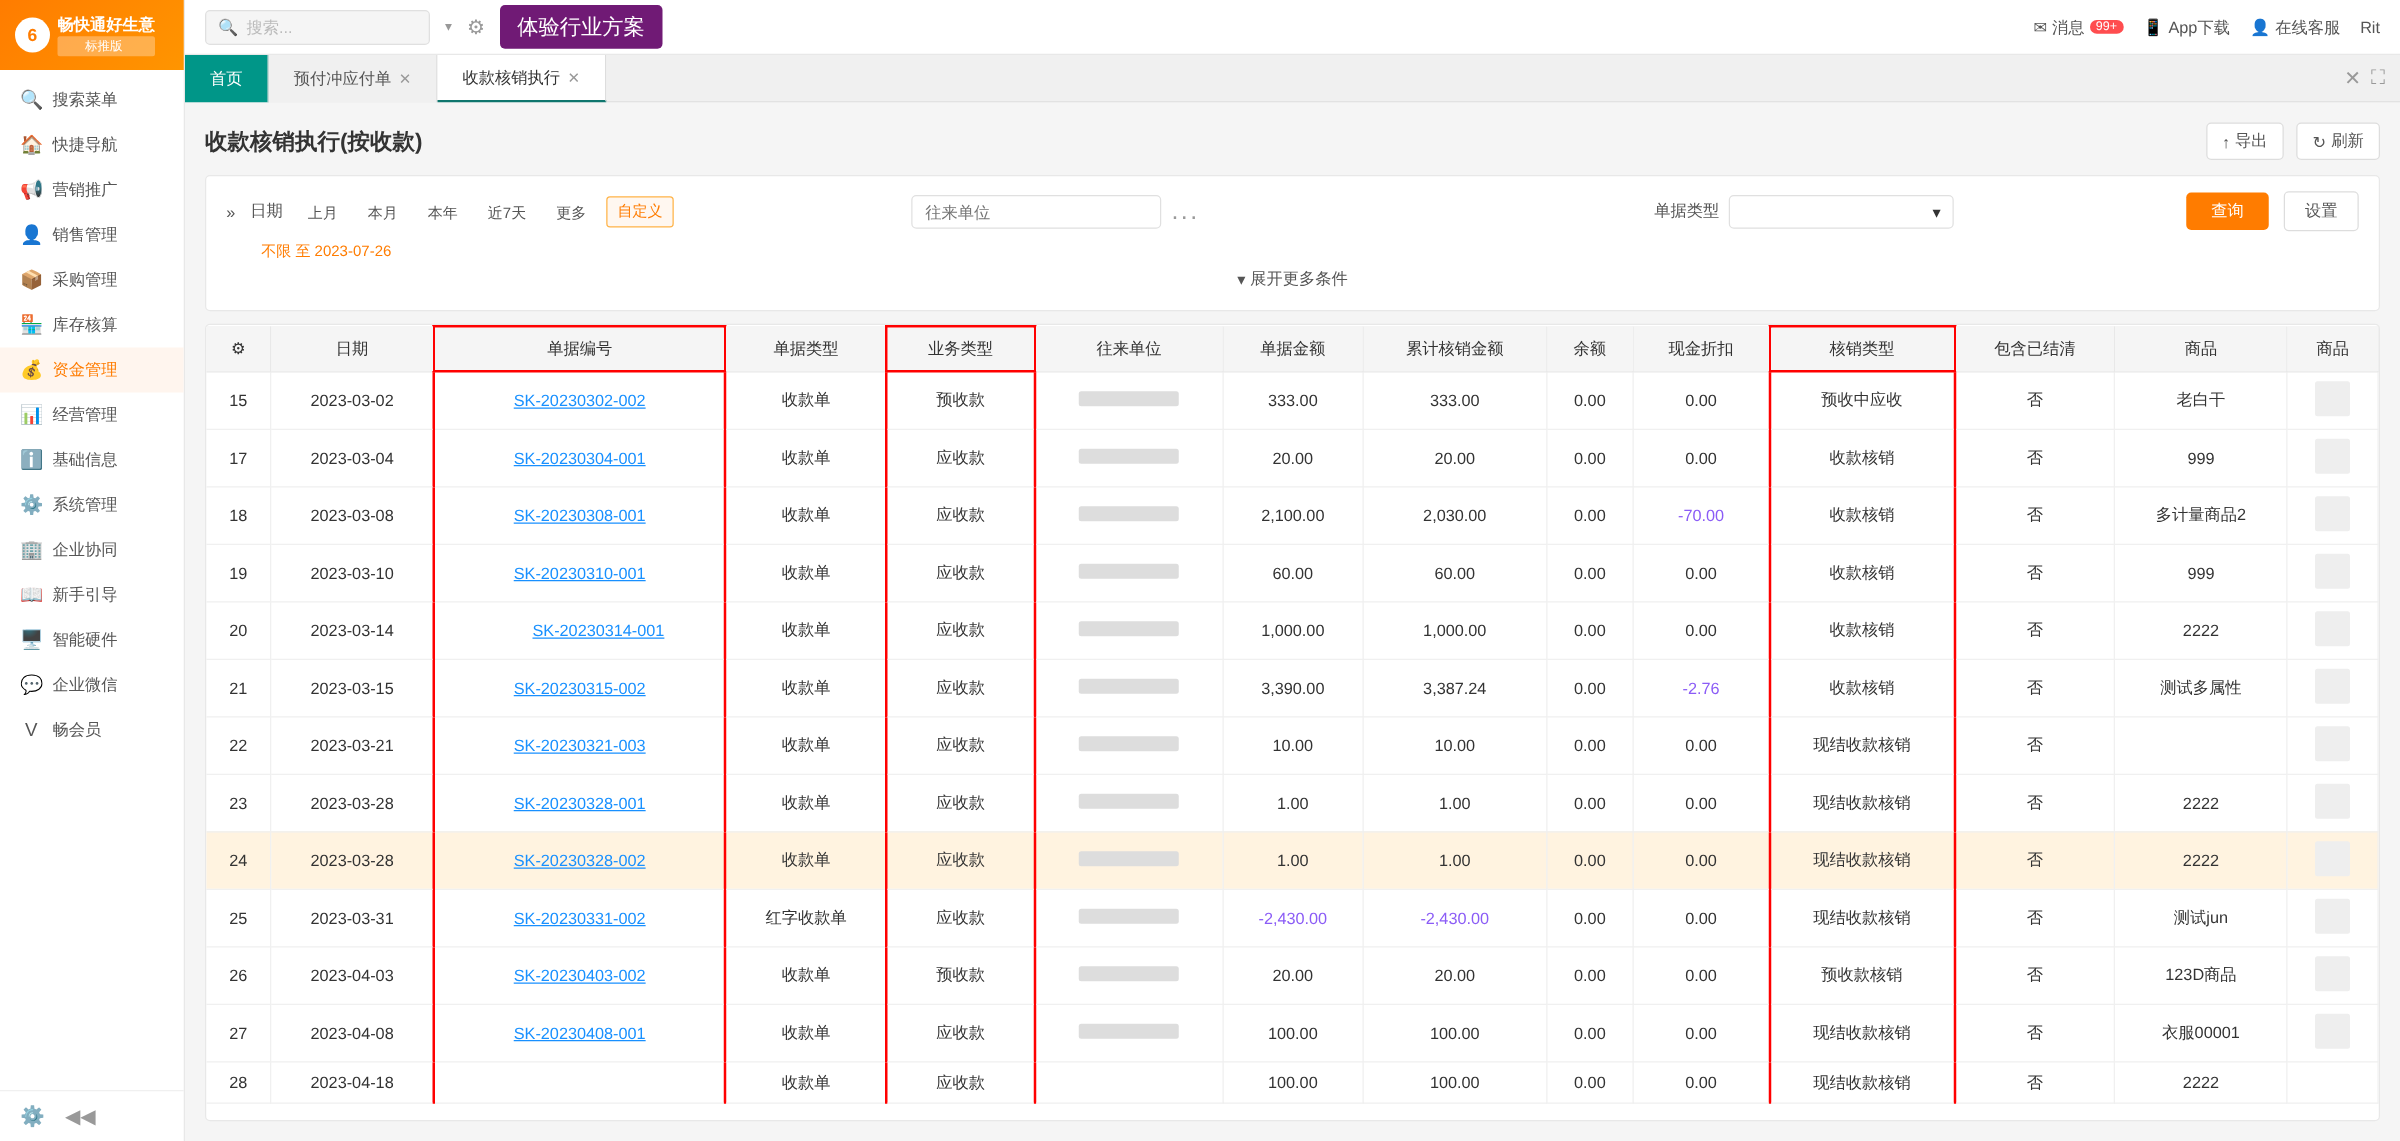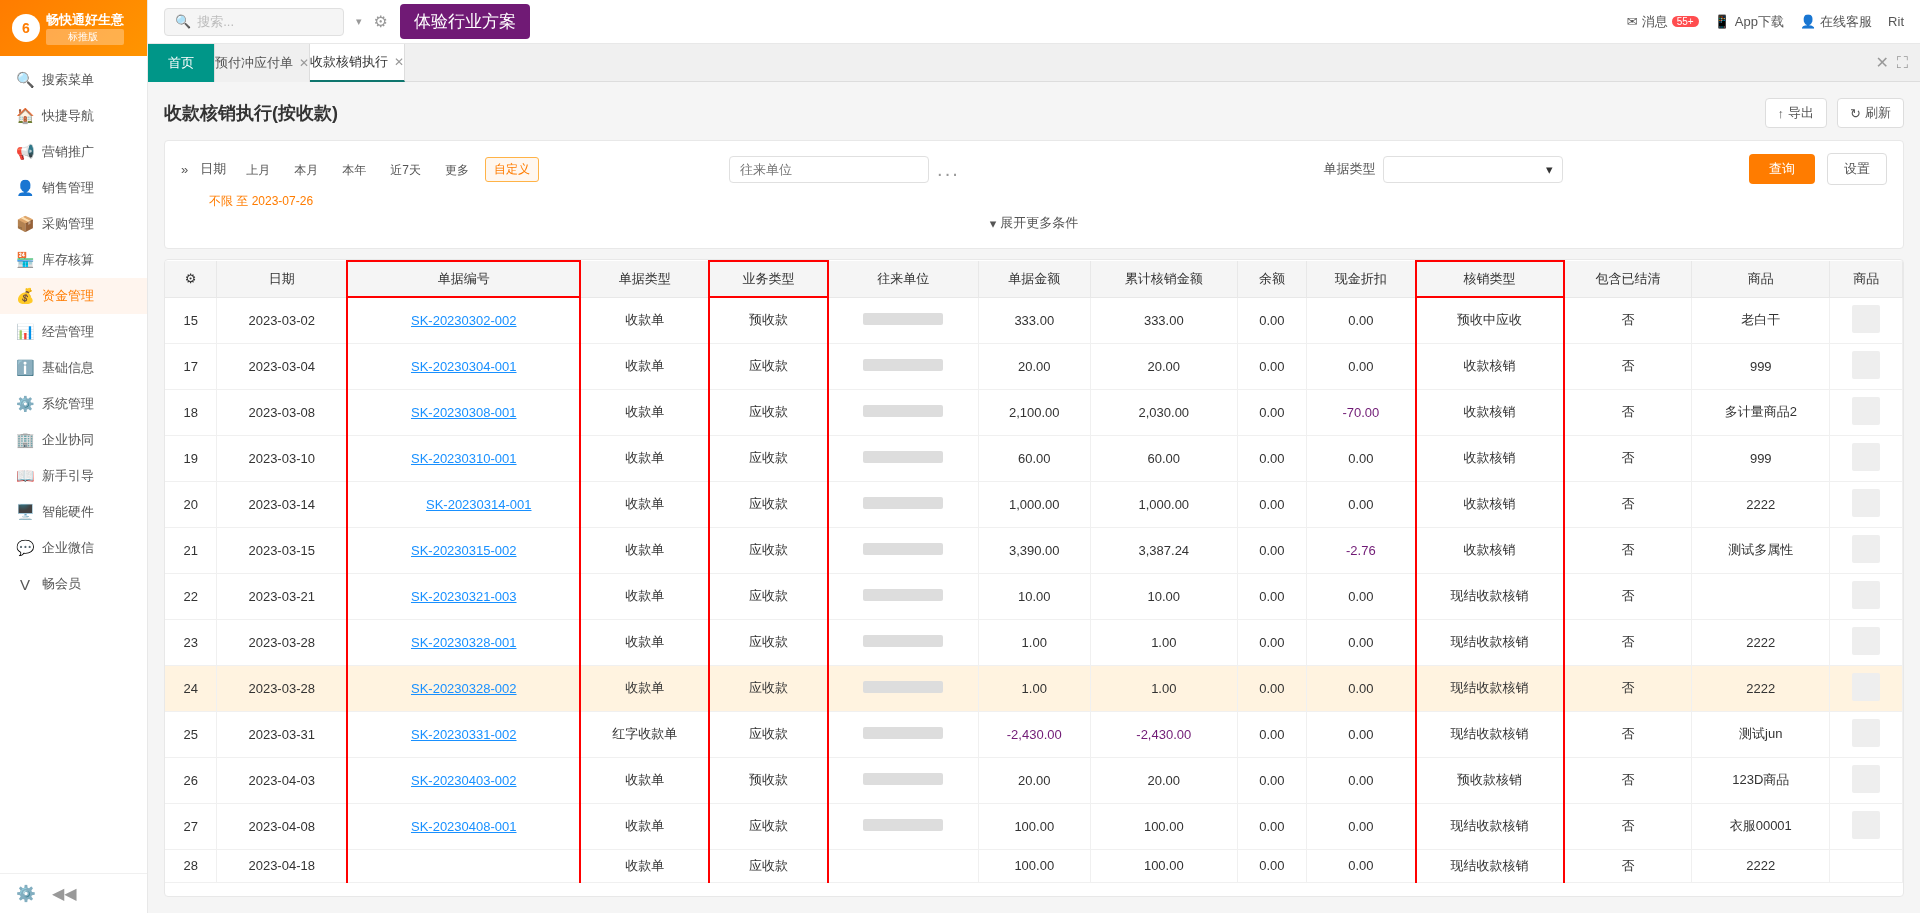--- a/index.html
+++ b/index.html
@@ -78,21 +78,21 @@
     .topbar-service { display: flex; align-items: center; gap: 4px; color: #555; cursor: pointer; font-size: 13px; }
     .topbar-user { color: #555; font-size: 13px; cursor: pointer; }
 
     
     .tabs {
       background: #f0f0f0;
       display: flex; align-items: center;
       height: 38px; border-bottom: 1px solid #ddd;
     }
     .tab {
-      padding: 0 0; height: 38px;
+      padding: 0 20px; height: 38px;
       display: flex; align-items: center; gap: 6px;
       cursor: pointer; color: #555; border-right: 1px solid #ddd;
       background: #f0f0f0; font-size: 13px;
     }
     .tab.active { background: #fff; color: #333; border-bottom: 2px solid #0f766e; }
     .tab-home { background: #009688; color: #fff; font-size: 13px; padding: 16px 20px; }
     .tab-close { color: #999; font-size: 12px; cursor: pointer; }
     .tabs-spacer { flex: 1; }
     .tabs-actions { display: flex; align-items: center; gap: 8px; padding: 0 12px; }
     .tabs-action-btn { background: none; border: none; color: #999; cursor: pointer; font-size: 16px; }
@@ -163,21 +163,21 @@
       border-bottom: 1px solid #e8e8e8; border-right: 1px solid #e8e8e8;
       white-space: nowrap; position: sticky; top: 0; background: #f5f5f5; z-index: 2;
     }
     td {
       padding: 7px 10px; text-align: center; color: #333;
       border-bottom: 1px solid #f0f0f0; border-right: 1px solid #f0f0f0;
       white-space: nowrap;
     }
     tr.highlighted td { background: #fff3e0; }
     .link-cell { color: #1890ff; cursor: pointer; text-decoration: underline; }
-    .neg-red { color: #701a75; }
+    .neg-red { color: #8b5cf6; }
 
     
     .table-wrap::-webkit-scrollbar { height: 8px; width: 6px; }
     .table-wrap::-webkit-scrollbar-track { background: #f5f5f5; }
     .table-wrap::-webkit-scrollbar-thumb { background: #ccc; border-radius: 4px; }
   </style>
 </head>
 <body>
 
 <div class="sidebar">
@@ -265,21 +265,21 @@
       <span style="color:#bbb;">搜索...</span>
     </div>
     <span class="topbar-chevron">▾</span>
     <span class="topbar-gear">⚙</span>
     <button class="topbar-btn">体验行业方案</button>
     <div class="topbar-spacer"></div>
     <div class="topbar-right">
       <div class="topbar-msg">
         <span>✉</span>
         <span>消息</span>
-        <span class="badge">55+</span>
+        <span class="badge">99+</span>
       </div>
       <div class="topbar-app">
         <span>📱</span>
         <span>App下载</span>
       </div>
       <div class="topbar-service">
         <span>👤</span>
         <span>在线客服</span>
       </div>
       <div class="topbar-user">Rit</div>

